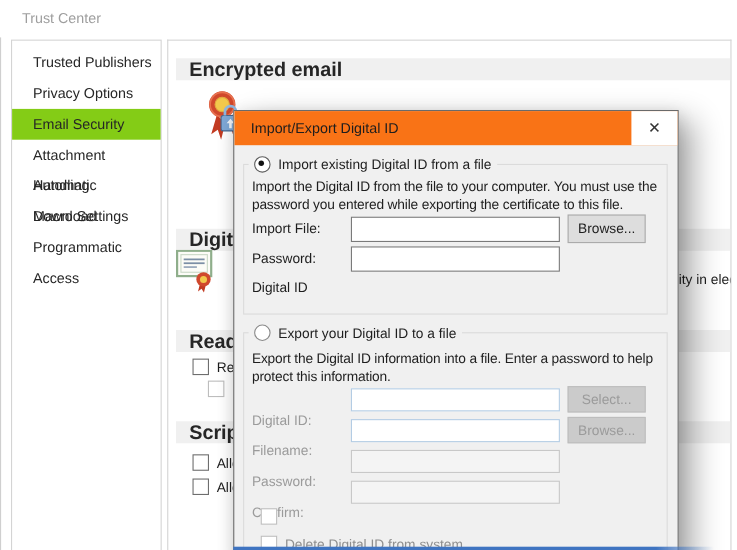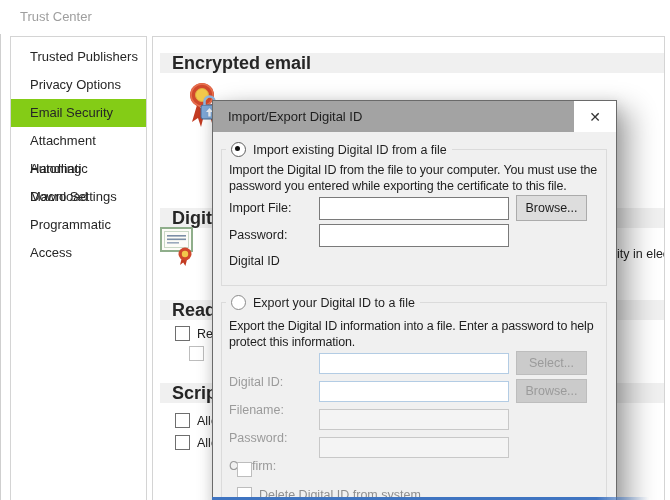--- a/index.html
+++ b/index.html
@@ -30,21 +30,21 @@
   .scr2{left:22px;top:398px;}
   .accel{display:inline-block;}
   .accel::first-letter{text-decoration:underline;}
   .seal-icon{position:absolute;left:36px;top:44px;width:32px;height:52px;}
   .cert-icon{position:absolute;left:7px;top:190px;width:34px;height:40px;}
   .digi-frag{position:absolute;left:464px;top:210px;font-size:12.5px;white-space:nowrap;color:#1E1E1E;}
   
   .dialog{position:absolute;left:212px;top:100px;width:403px;height:410px;background:#F0F0F0;
           border:1px solid #6A6A6A;box-shadow:14px 10px 26px rgba(0,0,0,.32),0 4px 14px rgba(0,0,0,.15);
           z-index:5;overflow:hidden;}
-  .dlg-title{position:absolute;left:0;top:0;right:0;height:31px;background:#a3a3a3;}
+  .dlg-title{position:absolute;left:0;top:0;right:0;height:31px;background:#f97316;}
   .dlg-title-text{position:absolute;left:15px;top:8px;font-size:13px;color:#1E1E1E;}
   .dlg-close{position:absolute;right:0;top:0;width:42px;height:31px;display:flex;align-items:center;
              justify-content:center;font-size:14px;color:#333;cursor:default;background:#fff;}
   .grp{position:absolute;left:8px;width:386px;border:1px solid #DBDBDB;box-sizing:border-box;}
   .grp1{top:48px;height:137px;}
   .grp2{top:201px;height:226px;}
   .cap{position:absolute;display:flex;align-items:center;gap:7px;background:#F0F0F0;padding:0 5px;
        font-size:12.5px;height:15px;white-space:nowrap;}
   .cap1{left:13px;top:41px;}
   .cap2{left:13px;top:194px;}

